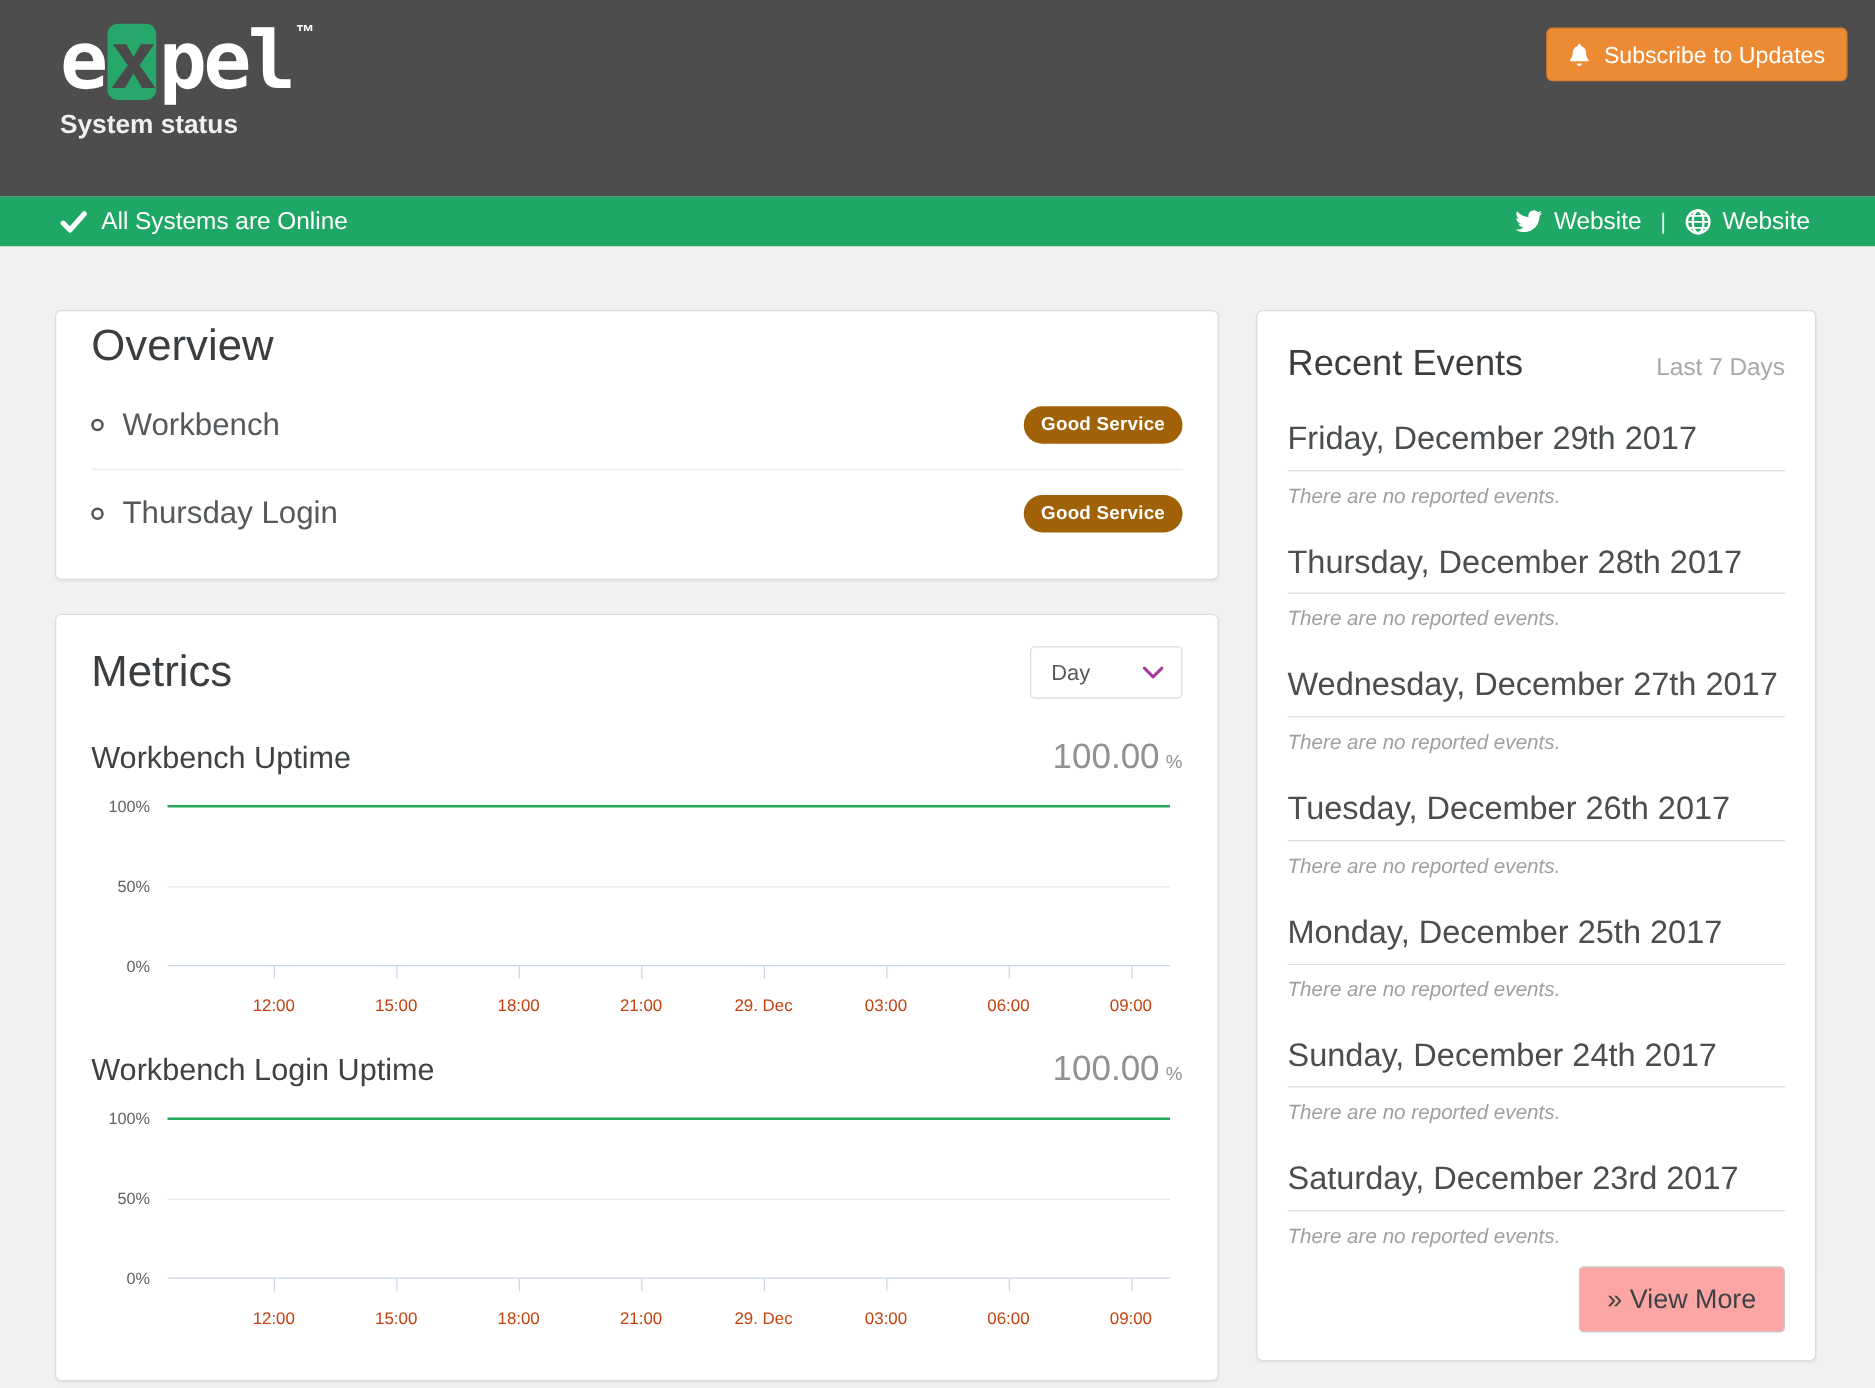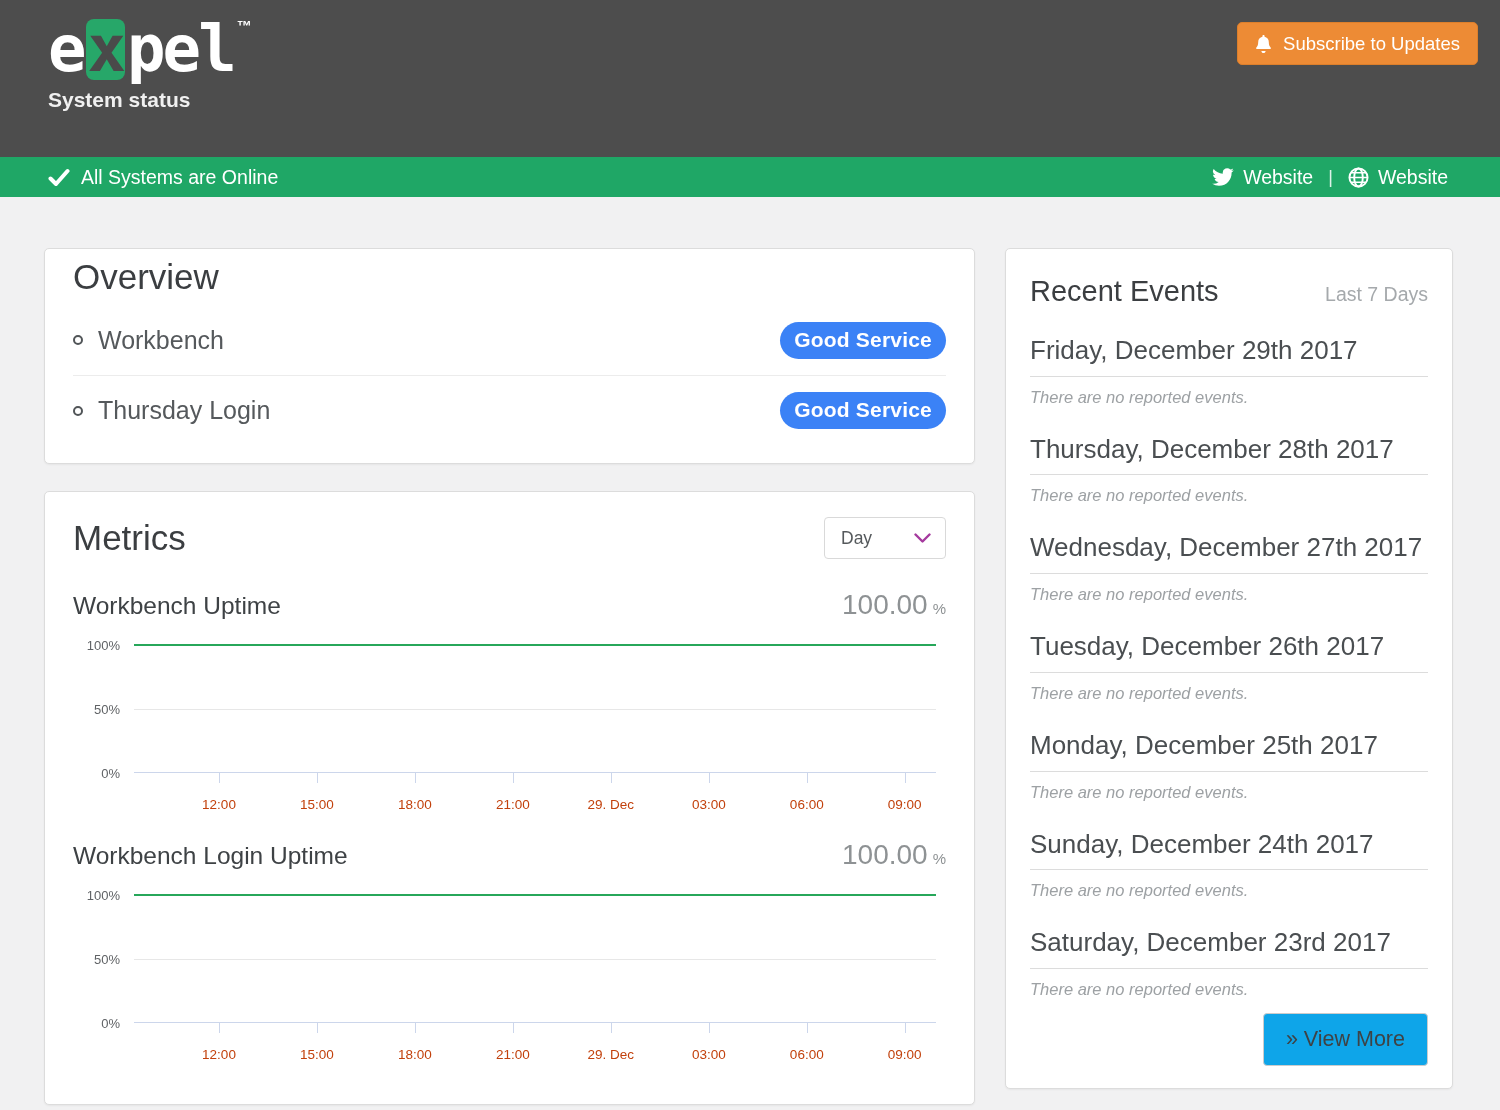--- a/index.html
+++ b/index.html
@@ -55,22 +55,22 @@
 
   
   .overview-card { padding:8px 28px 18px; }
   .card-title { font-size:35px; font-weight:400; color:#3b3e41; }
   .services { margin-top:8px; }
   .service-row { display:flex; align-items:center; height:70px; }
   .service-row + .service-row { border-top:1px solid #ececec; }
   .ring { width:10px; height:10px; border:2.5px solid #515558; border-radius:50%; margin-right:15px; flex:none; }
   .service-name { font-size:25px; color:#55595c; }
   .status-badge {
-    margin-left:auto; background:#3b82f6; color:#fff;
-    font-size:21px; font-weight:bold; padding:6px 14px 7px; border-radius:20px;
+    margin-left:auto; background:#a16207; color:#fff;
+    font-size:15px; font-weight:bold; padding:6px 14px 7px; border-radius:20px;
     letter-spacing:0.2px;
   }
 
   
   .metrics-card { margin-top:27px; padding:25px 28px 45px; }
   .metrics-head { display:flex; align-items:center; }
   .range-select {
     margin-left:auto; width:122px; height:42px; background:#fff;
     border:1px solid #d9d9d9; border-radius:4px; cursor:pointer;
     display:flex; align-items:center; justify-content:space-between;
@@ -103,21 +103,21 @@
   .events-title { font-size:29px; font-weight:400; color:#3b3e41; }
   .events-range { margin-left:auto; font-size:19.5px; color:#a5a9ac; }
   .events-list { margin-top:4px; }
   .event-date {
     font-size:26px; font-weight:400; color:#4a4e51; line-height:1.22;
     padding-bottom:9px; border-bottom:1px solid #dcdcdc; margin-top:27px;
   }
   .event-note { font-style:italic; font-size:16.5px; color:#9da1a4; margin-top:11px; }
   .view-more-row { display:flex; justify-content:flex-end; margin-top:14px; }
   .view-more-btn {
-    border:1px solid #cccccc; border-radius:4px; background:#0ea5e9;
+    border:1px solid #cccccc; border-radius:4px; background:#fca5a5;
     padding:13px 22px; font-size:21.5px; color:#3e4245; cursor:pointer;
     font-family:"Liberation Sans", sans-serif;
   }
 
   .icon { display:inline-flex; flex:none; }
 </style>
 </head>
 <body>
 
 <div class="page">

